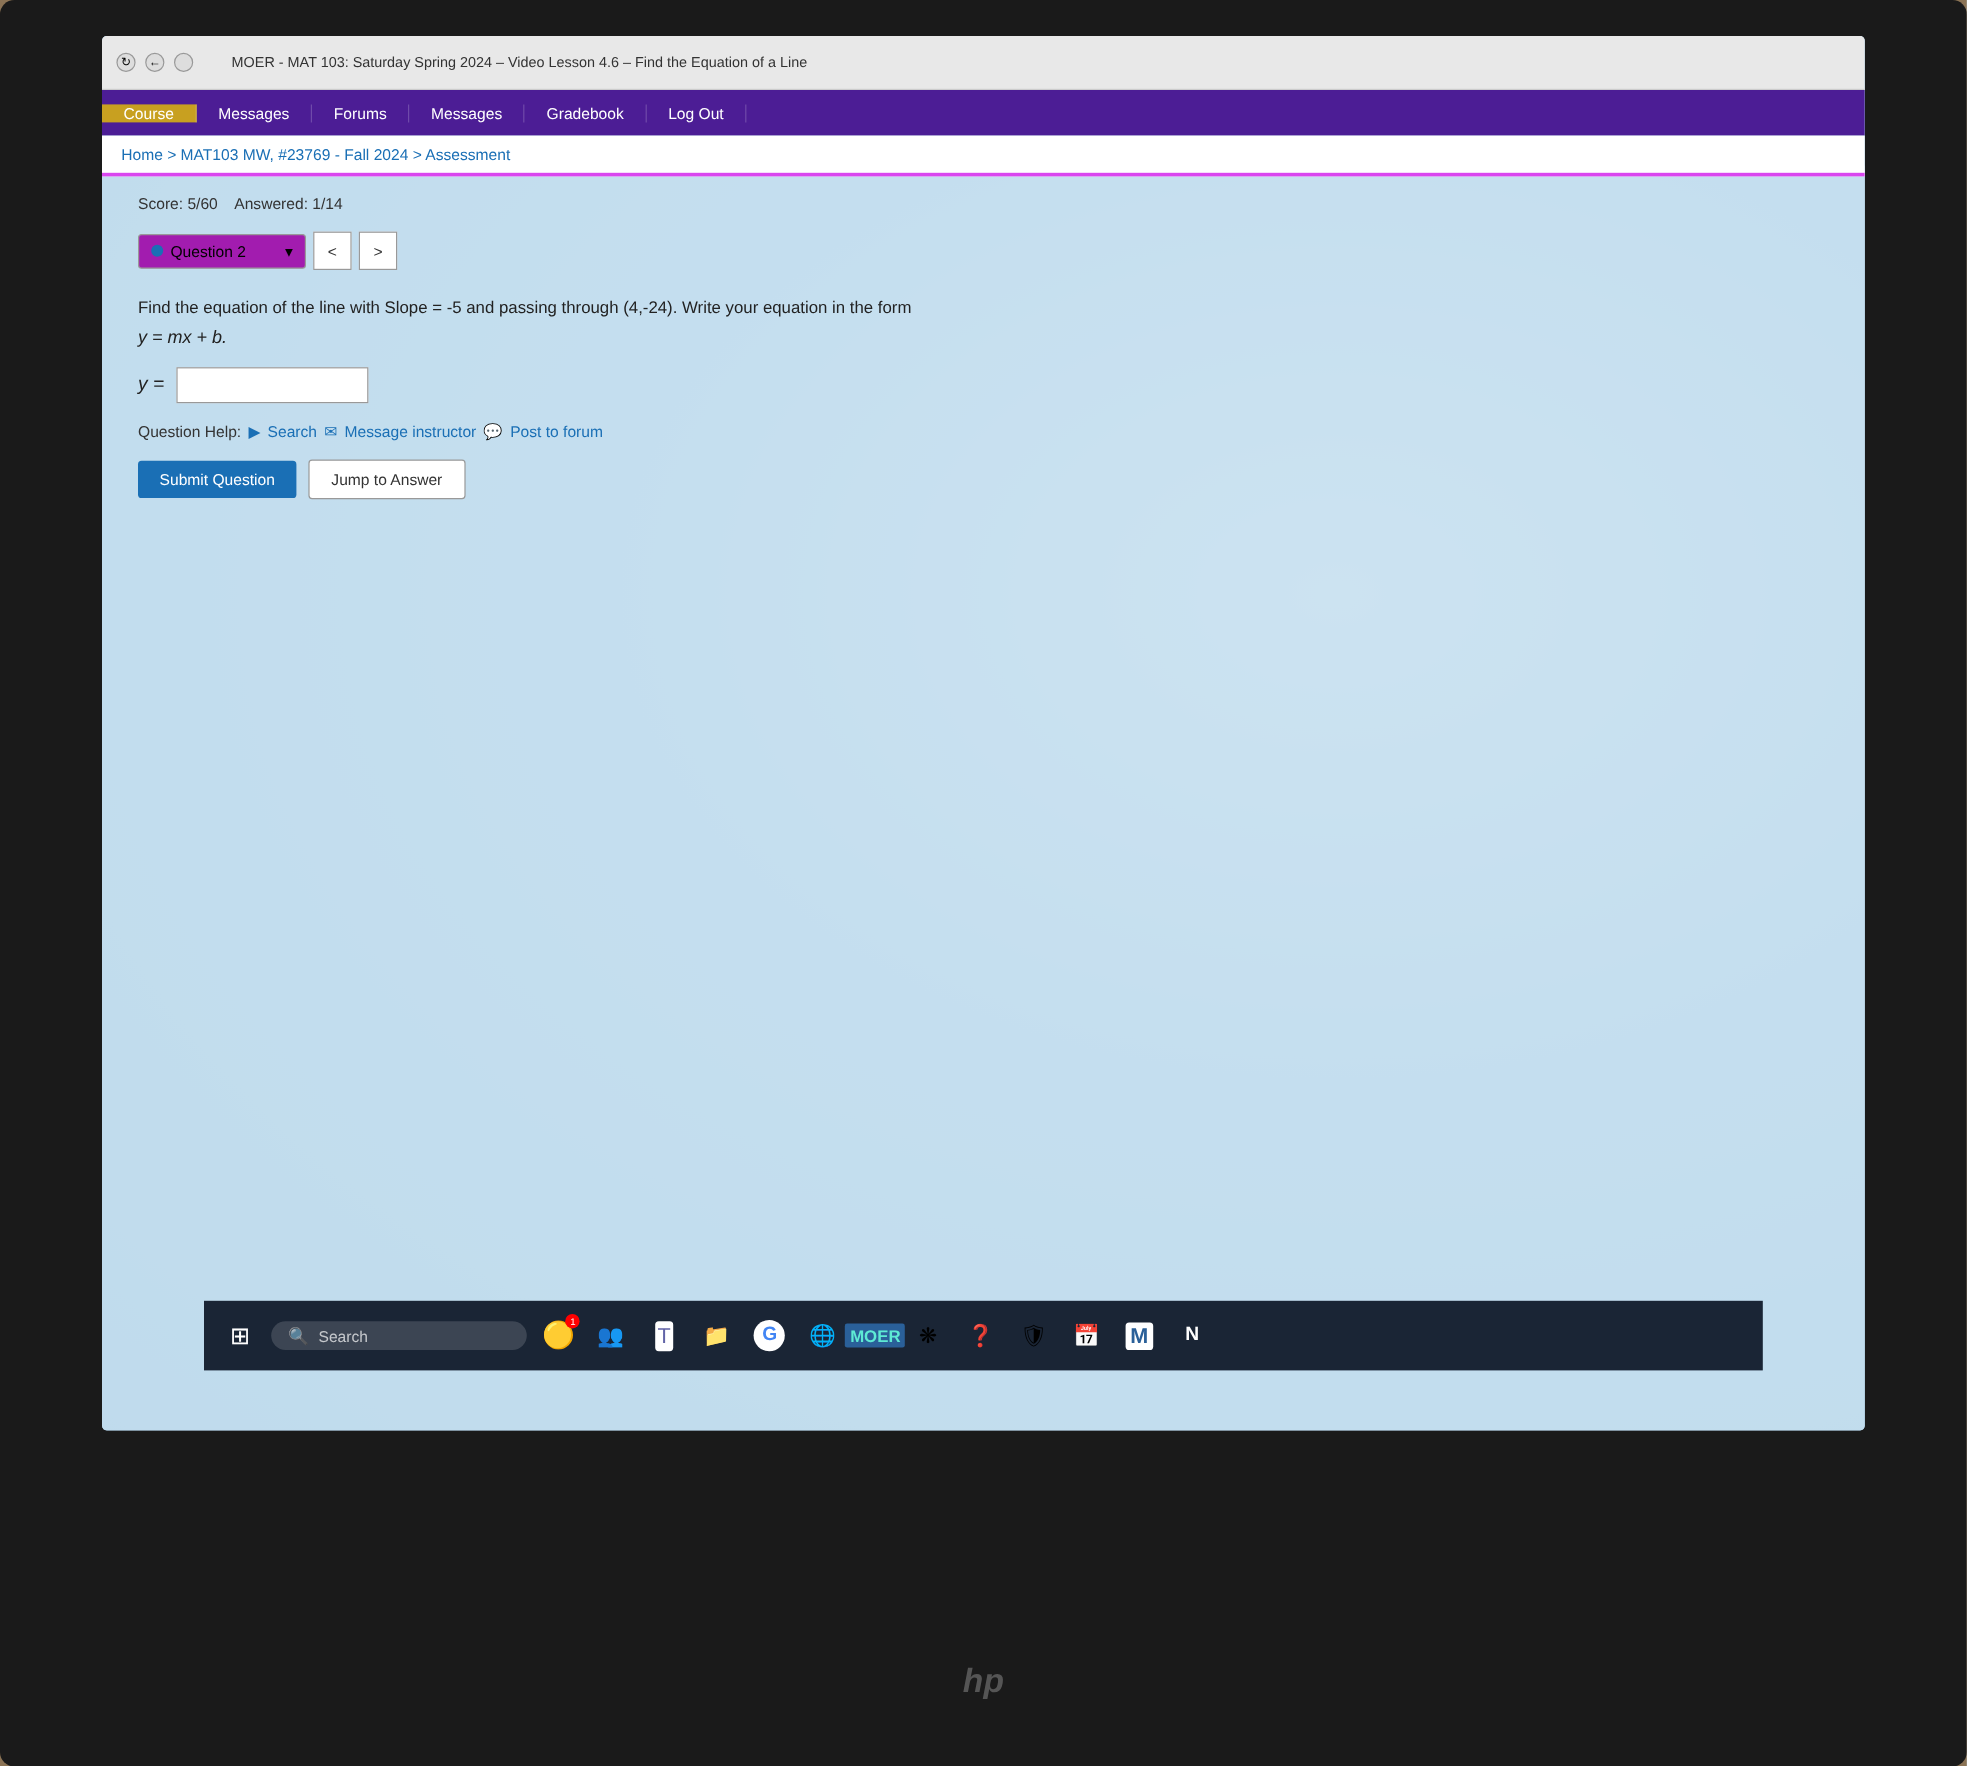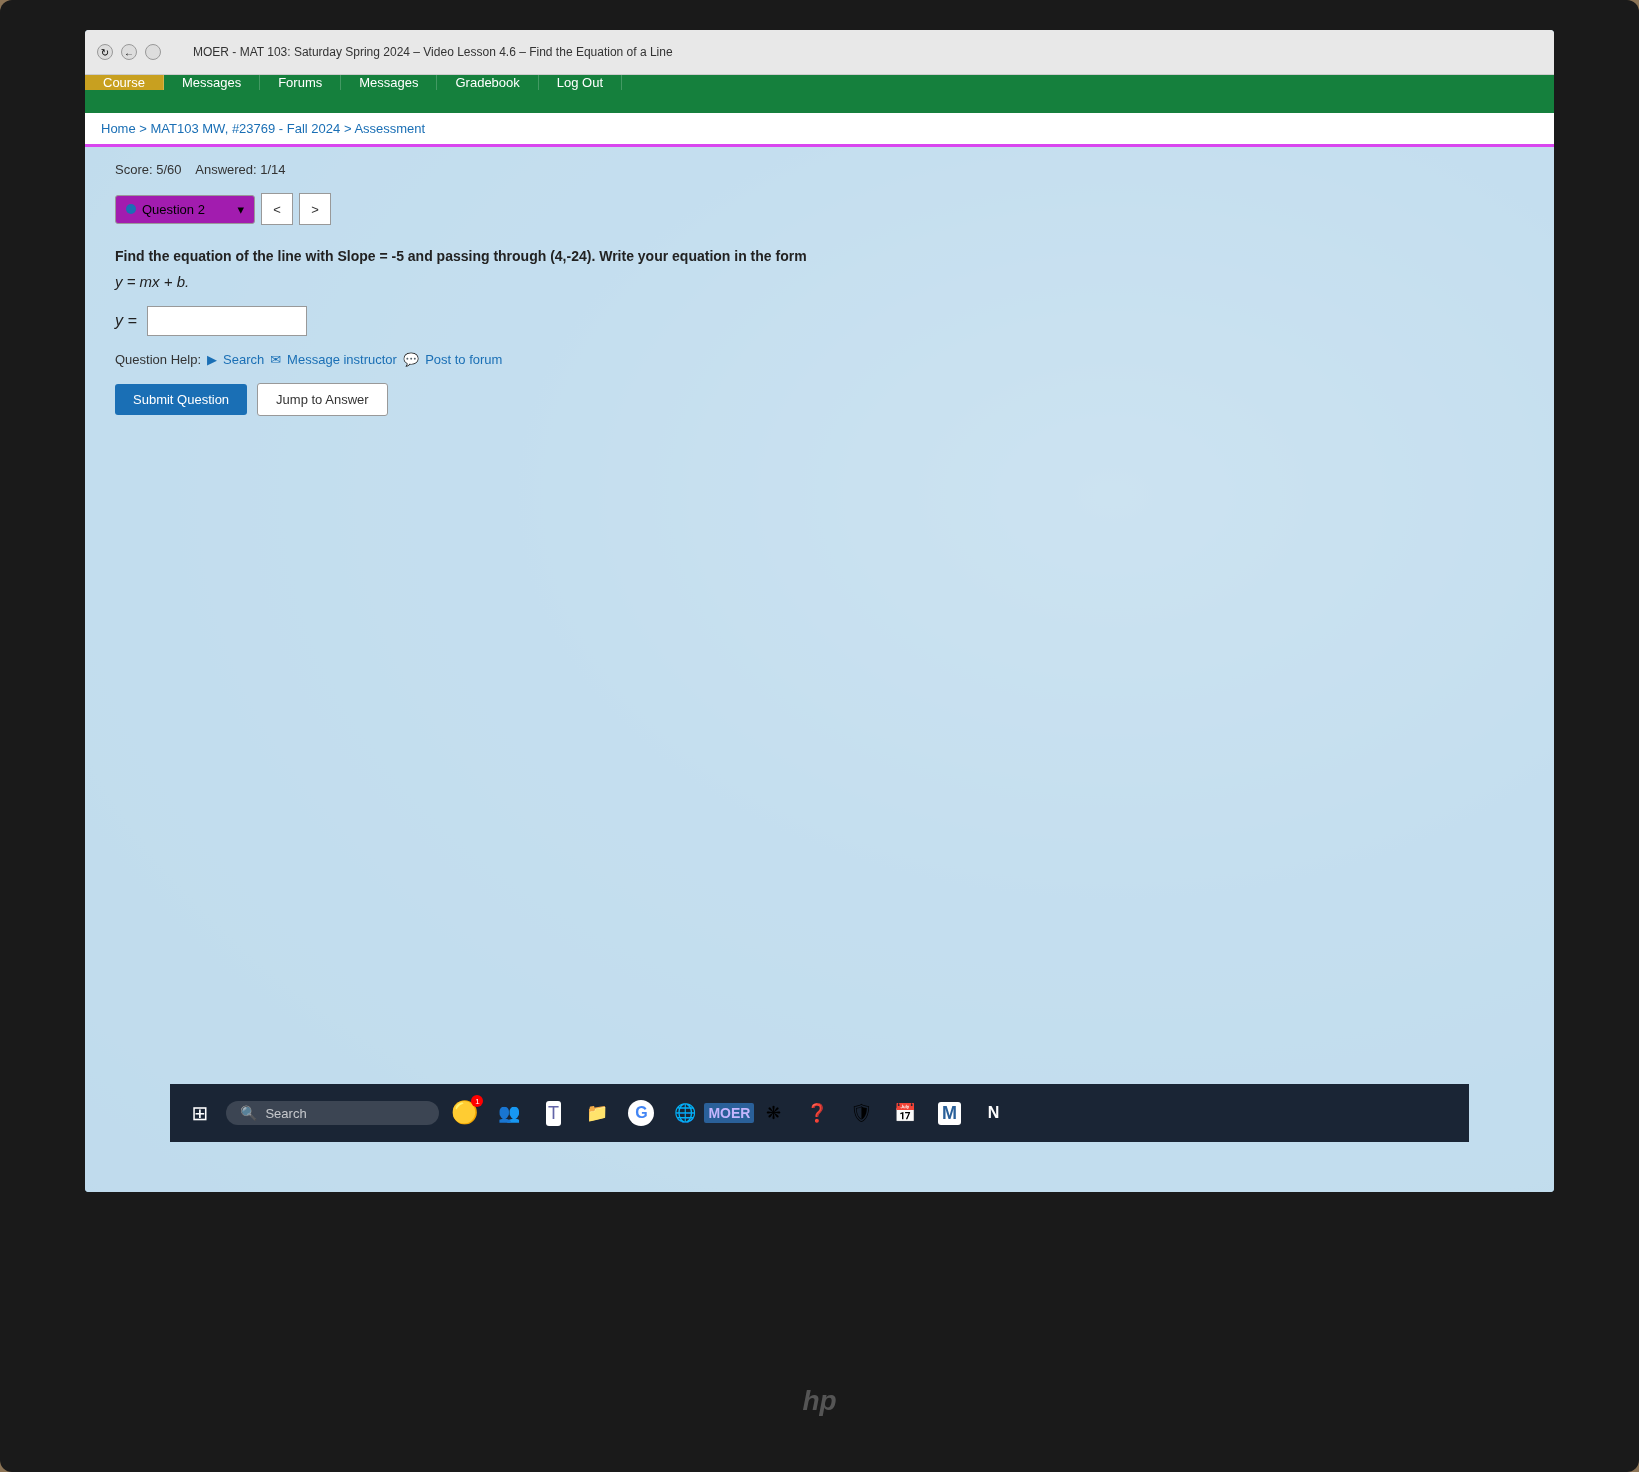--- a/index.html
+++ b/index.html
@@ -74,24 +74,24 @@
       font-size: 12px;
       color: #333;
       margin-left: 24px;
     }
 
     
     .nav-bar {
       position: absolute;
       top: 45px;
       left: 0; right: 0;
-      background: #15803d;
+      background: #4c1d95;
       height: 38px;
       display: flex;
-      align-items: flex-start;
+      align-items: center;
       z-index: 10;
     }
 
     .nav-item {
       padding: 0 18px;
       color: white;
       font-size: 13px;
       display: flex;
       align-items: center;
       cursor: pointer;
@@ -186,21 +186,20 @@
     .question-box {
       background: transparent;
       margin-bottom: 16px;
     }
 
     .question-text {
       font-size: 14px;
       color: #222;
       line-height: 1.6;
       margin-bottom: 6px;
-      font-weight: bold;
     }
 
     .equation-display {
       font-style: italic;
       font-size: 15px;
       color: #222;
     }
 
     
     .answer-row {
@@ -482,21 +481,21 @@
 
       <div class="taskbar-item">
         <span style="font-size:16px;font-weight:bold;color:#4285f4;background:white;border-radius:50%;width:26px;height:26px;display:flex;align-items:center;justify-content:center;">G</span>
       </div>
 
       <div class="taskbar-item">
         <span style="font-size:18px;color:#0078d4;">🌐</span>
       </div>
 
       <div class="taskbar-item">
-        <span style="font-size:14px;font-weight:bold;color:#c4b5fd;background:#2a6099;padding:2px 4px;border-radius:2px;">MOER</span>
+        <span style="font-size:14px;font-weight:bold;color:#5eead4;background:#2a6099;padding:2px 4px;border-radius:2px;">MOER</span>
       </div>
 
       <div class="taskbar-item">
         <span style="font-size:18px;">❋</span>
       </div>
 
       <div class="taskbar-item">
         <span style="font-size:18px;">❓</span>
       </div>
 

